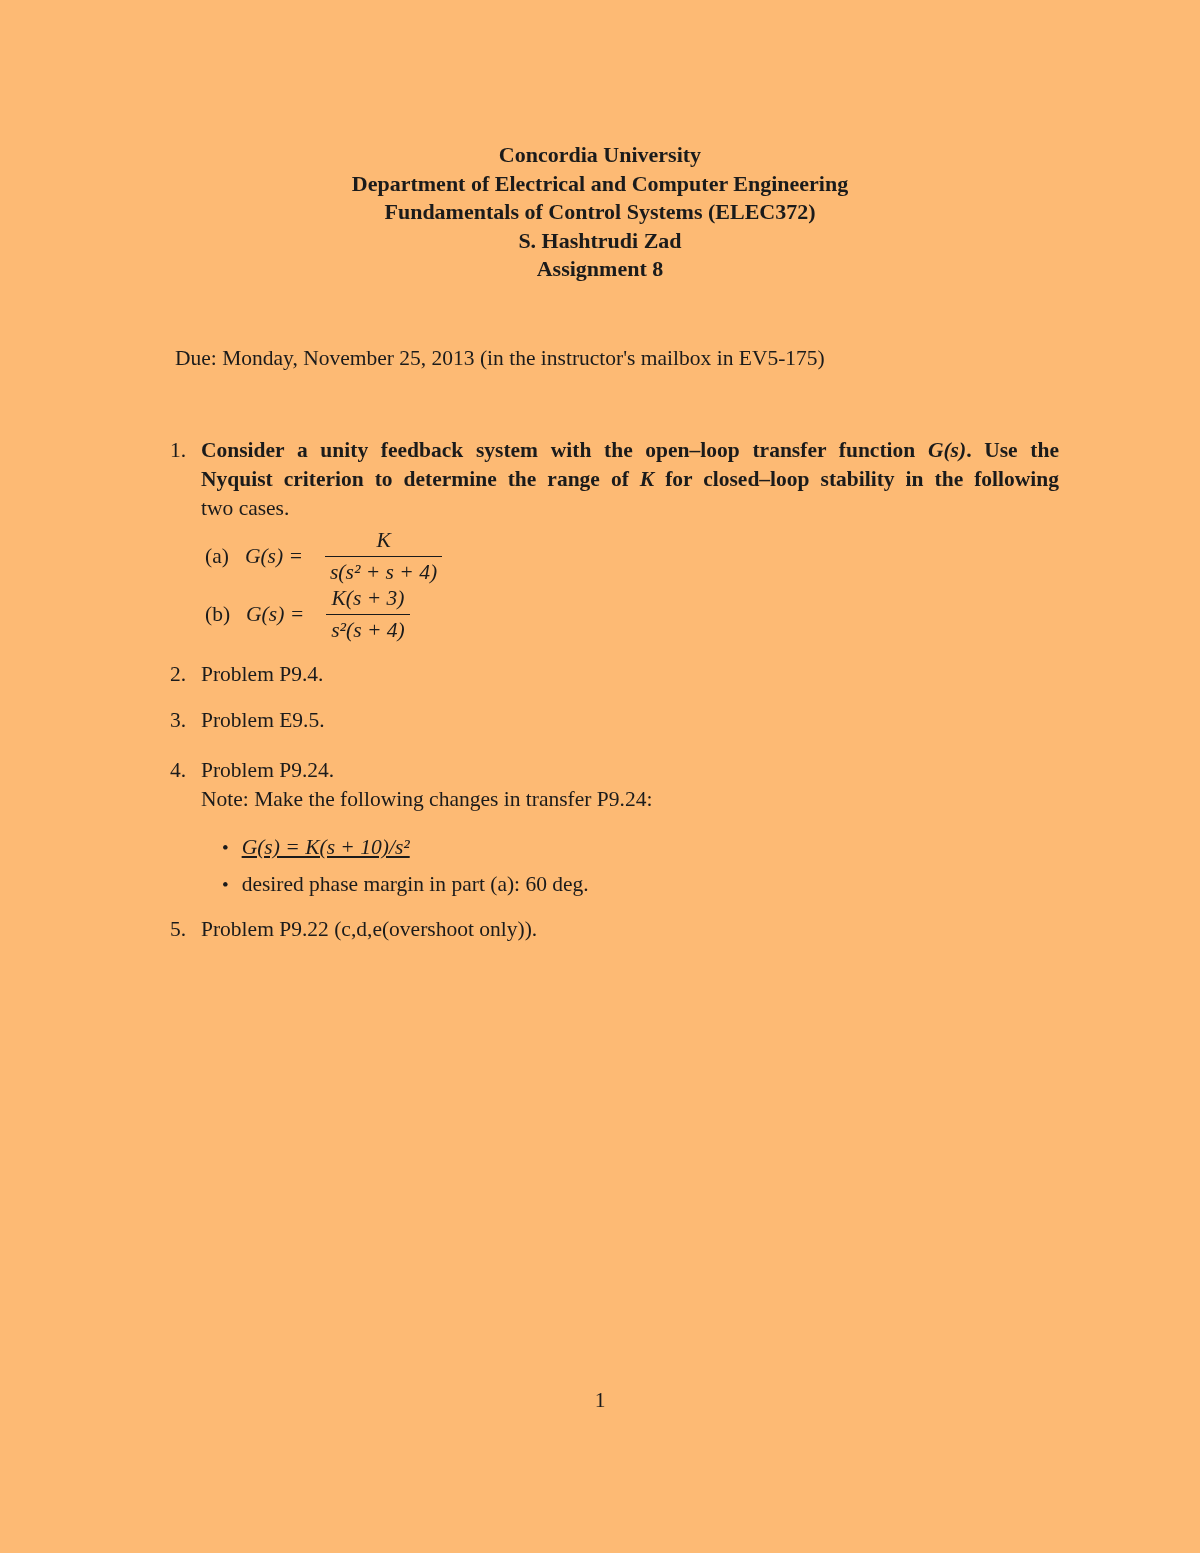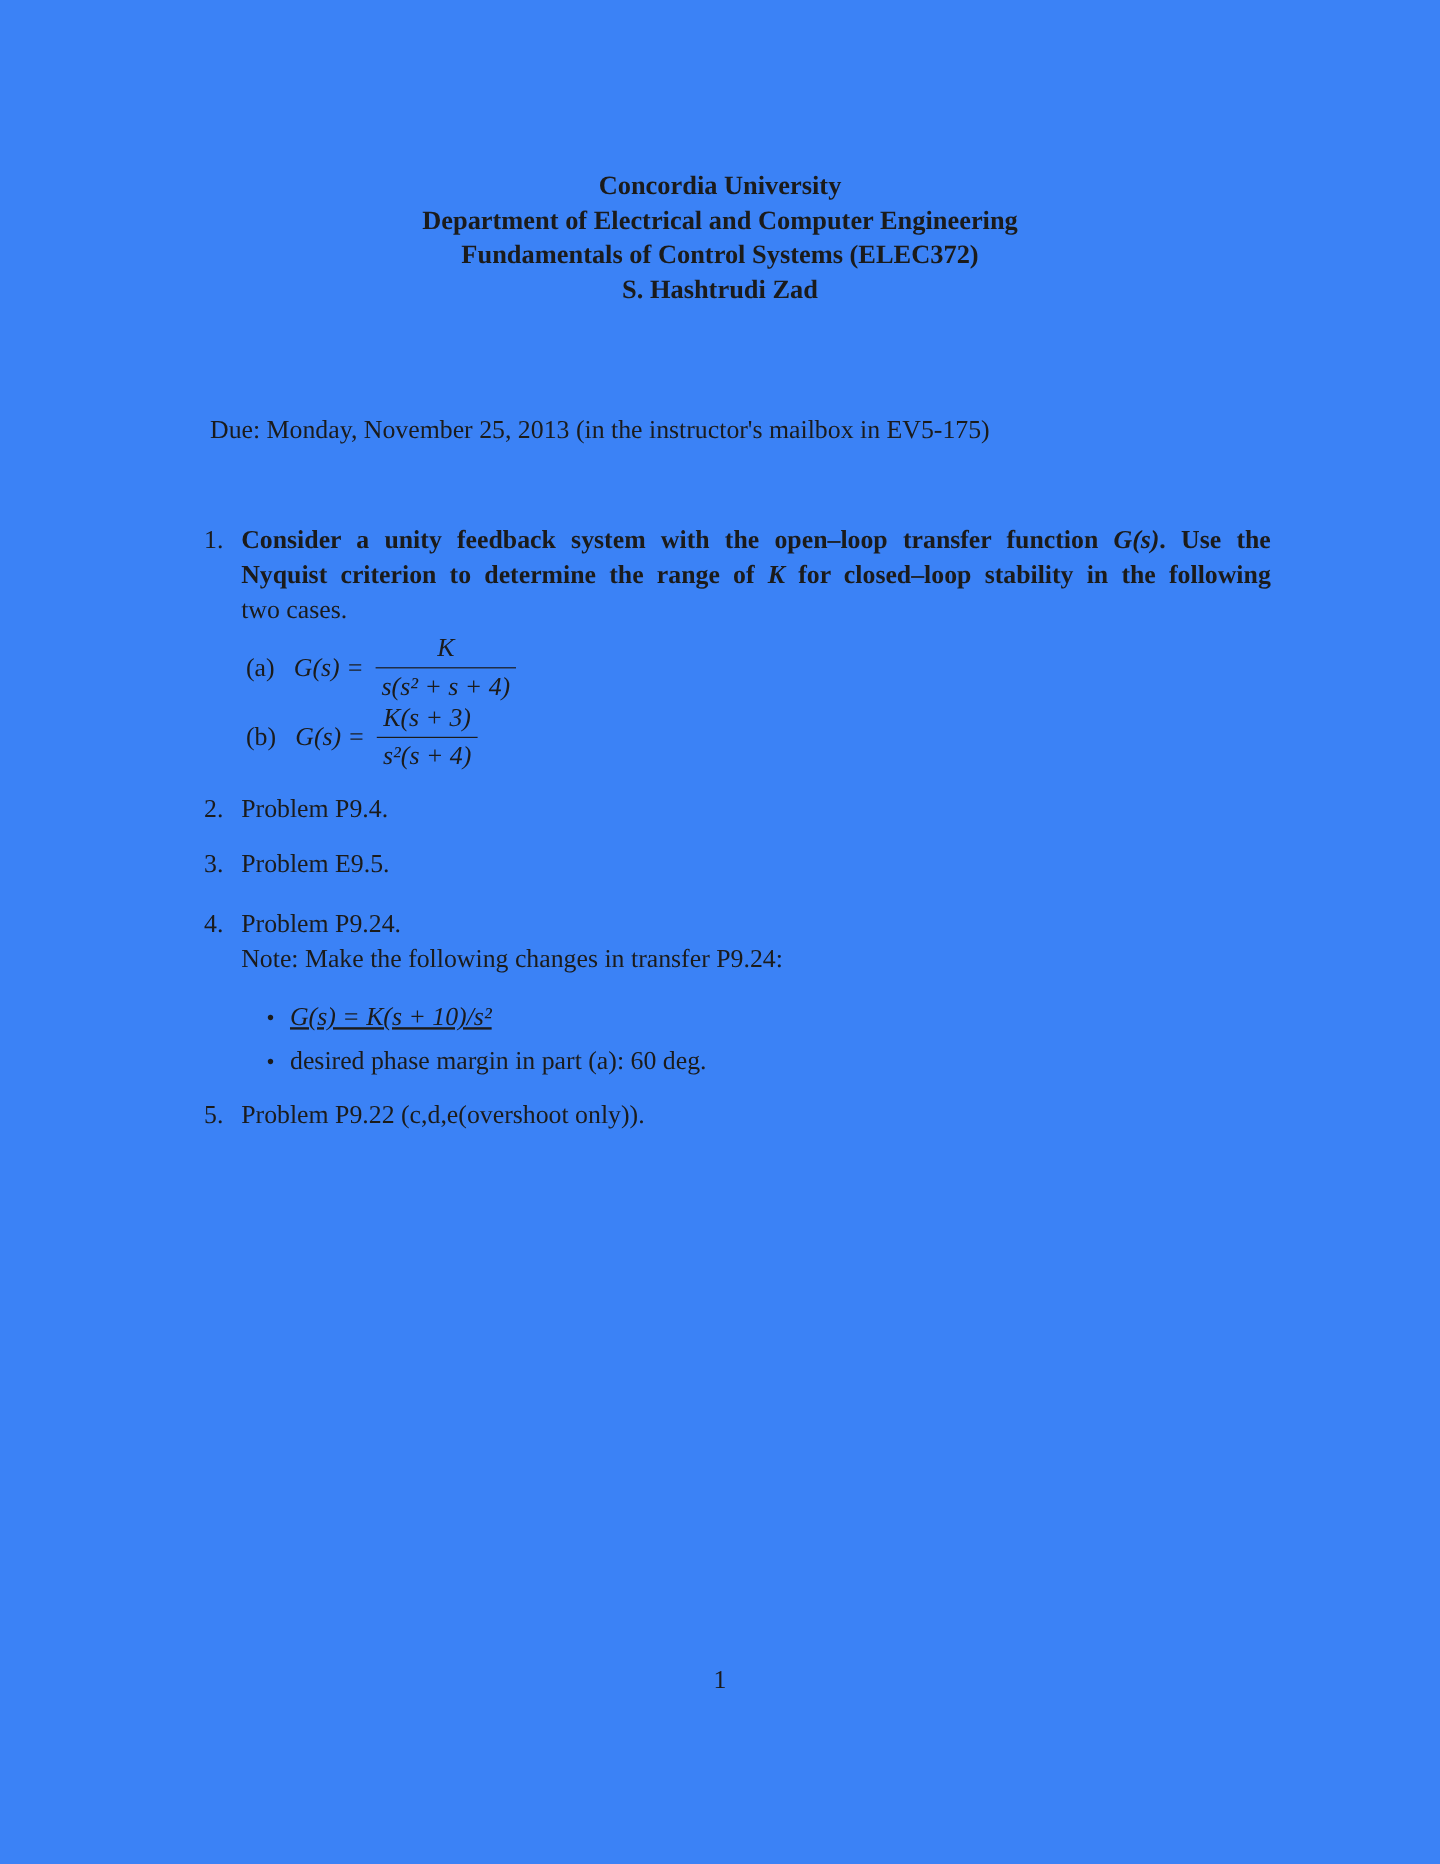--- a/index.html
+++ b/index.html
@@ -4,21 +4,21 @@
 <style>
   html, body {
     margin: 0;
     padding: 0;
     background: #ffffff;
   }
   .page {
     position: relative;
     width: 1200px;
     height: 1553px;
-    background: #3b82f6;
+    background: #fdba74;
     color: #1b1b1b;
     font-family: "Liberation Serif", "DejaVu Serif", serif;
     font-size: 21.5px;
     overflow: hidden;
   }
   
   .doc-header {
     position: absolute;
     top: 141px;
     left: 0;
@@ -67,21 +67,21 @@
   .equation {
     position: absolute;
     left: 205px;
     display: flex;
     align-items: center;
   }
   .eq-label {
     margin-right: 16px;
   }
   .eq-func {
-    margin-right: 10px;
+    margin-right: 22px;
   }
   .frac {
     display: inline-block;
     text-align: center;
     vertical-align: middle;
   }
   .fnum {
     display: block;
     padding: 0 5px 3px 5px;
   }
@@ -114,20 +114,21 @@
 </head>
 <body>
 
 <div class="page">
 
   <header class="doc-header">
     <div>Concordia University</div>
     <div>Department of Electrical and Computer Engineering</div>
     <div>Fundamentals of Control Systems (ELEC372)</div>
     <div>S. Hashtrudi Zad</div>
+    <div>Assignment 8</div>
   </header>
 
   <p class="due">Due: Monday, November 25, 2013 (in the instructor's mailbox in EV5-175)</p>
 
   <section class="item" style="top:436px;">
     <span class="inum">1.</span>
     <div class="ibody">
       <div class="jline"><span>Consider a unity feedback system with the open–loop transfer function </span><span class="math">G(s)</span><span>. Use the</span></div>
       <div class="jline"><span>Nyquist criterion to determine the range of </span><span class="math">K</span><span> for closed–loop stability in the following</span></div>
       <div>two cases.</div>

